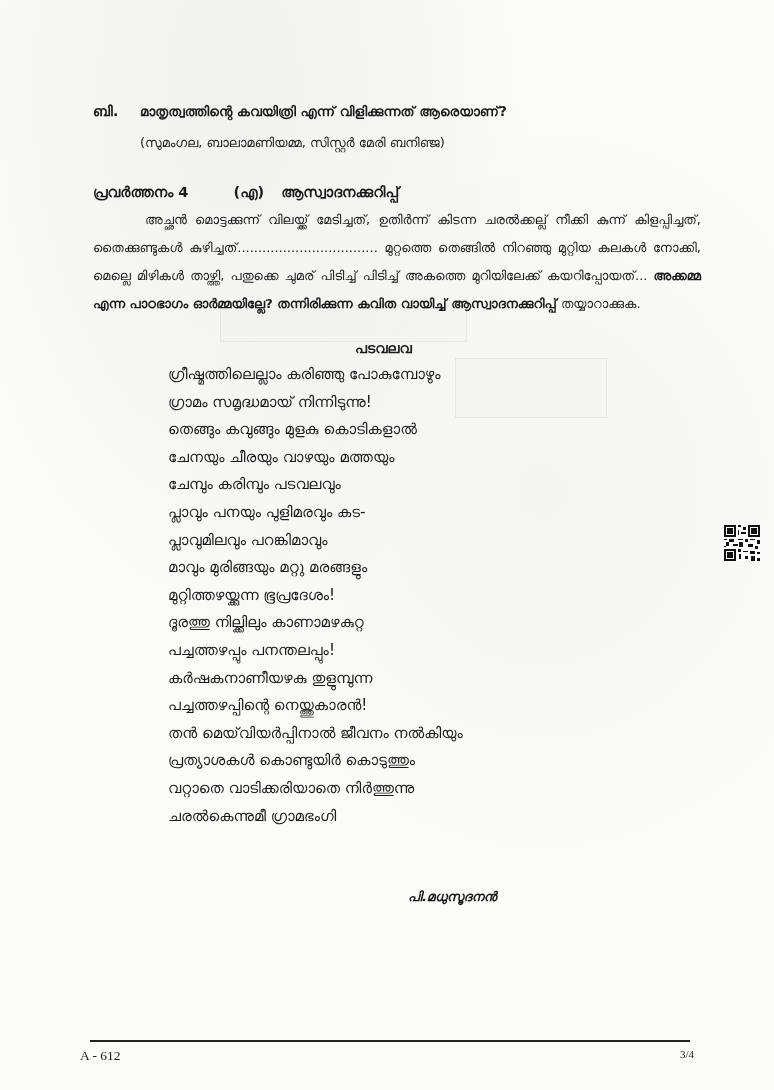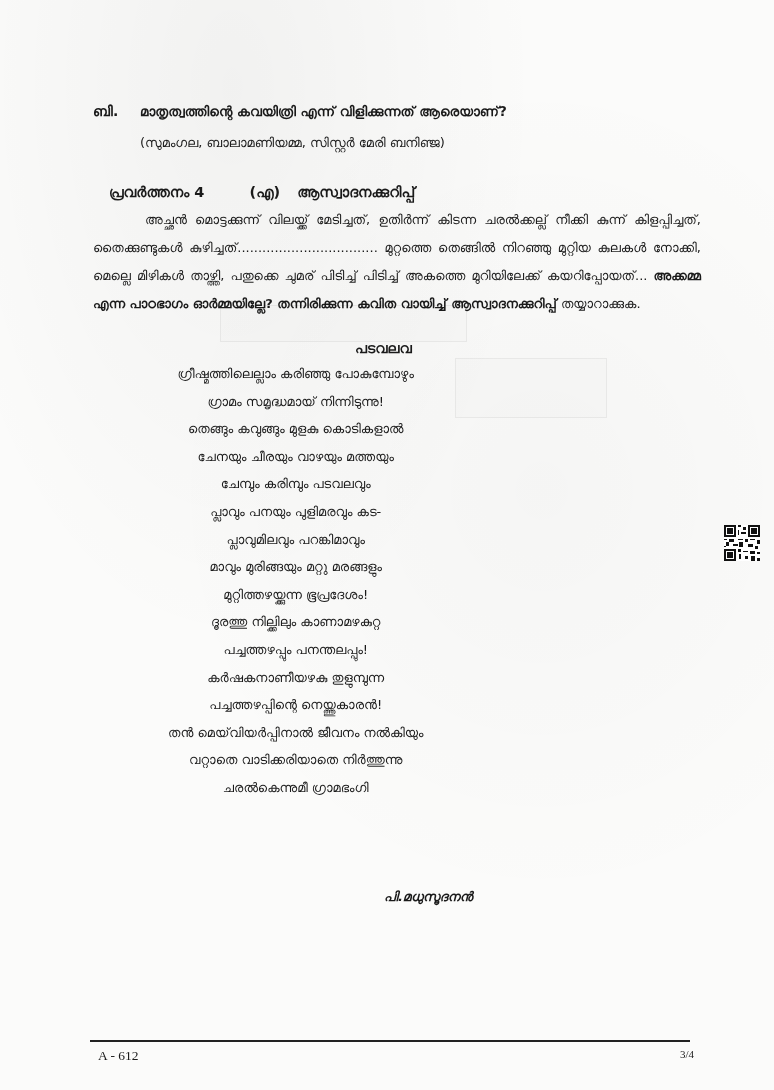--- a/index.html
+++ b/index.html
@@ -37,21 +37,21 @@
       white-space: nowrap;
     }
     .q-options {
       left: 140px; top: 135px;
       font-size: 13px;
       white-space: nowrap;
     }
 
     
     .act-heading {
-      left: 109px; top: 184px;
+      left: 93px; top: 184px;
       font-size: 14.5px; font-weight: bold;
       white-space: nowrap;
     }
     .act-heading .num { margin-right: 40px; }
     .act-heading .part { margin-right: 12px; }
 
     .para {
       left: 93px; top: 206px;
       width: 608px;
       font-size: 13px;
@@ -65,45 +65,44 @@
     .poem-title {
       left: 355px; top: 340px;
       font-size: 14px; font-weight: bold;
     }
     .poem {
       left: 168px; top: 364px;
       margin: 0; padding: 0;
       list-style: none;
     }
     .poem li {
-      font-size: 13px;
+      font-size: 15px;
       height: 27.6px;
       line-height: 20px;
       white-space: nowrap;
-      text-align: center;
     }
     .author {
-      left: 384px; top: 889px;
+      left: 408px; top: 889px;
       font-size: 13px; font-weight: bold; font-style: italic;
     }
 
     
     .qr {
       left: 724px; top: 525px;
       width: 36px; height: 36px;
     }
 
     
     .footer-rule {
       left: 90px; top: 1040px;
       width: 600px; height: 1.5px;
       background: #222;
     }
     .footer-code {
-      left: 98px; top: 1048px;
+      left: 80px; top: 1048px;
       font-family: "Liberation Serif", serif;
       font-size: 13.5px;
     }
     .footer-page {
       left: 680px; top: 1048px;
       font-family: "Liberation Serif", serif;
       font-size: 11px;
     }
 
     
@@ -143,20 +142,21 @@
     <li>ചേമ്പും കരിമ്പും പടവലവും</li>
     <li>പ്ലാവും പനയും പുളിമരവും കട-</li>
     <li>പ്ലാവുമിലവും പറങ്കിമാവും</li>
     <li>മാവും മുരിങ്ങയും മറ്റു മരങ്ങളും</li>
     <li>മുറ്റിത്തഴയ്ക്കുന്ന ഭൂപ്രദേശം!</li>
     <li>ദൂരത്തു നില്ക്കിലും കാണാമഴകുറ്റ</li>
     <li>പച്ചത്തഴപ്പും പനന്തലപ്പും!</li>
     <li>കർഷകനാണീയഴകു തുളുമ്പുന്ന</li>
     <li>പച്ചത്തഴപ്പിന്റെ നെയ്ത്തുകാരൻ!</li>
     <li>തൻ മെയ്‌വിയർപ്പിനാൽ ജീവനം നൽകിയും</li>
+    <li>പ്രത്യാശകൾ കൊണ്ടുയിർ കൊടുത്തും</li>
     <li>വറ്റാതെ വാടിക്കരിയാതെ നിർത്തുന്നു</li>
     <li>ചരൽകെന്നുമീ ഗ്രാമഭംഗി</li>
   </ul>
   <div class="abs author">പി.മധുസൂദനൻ</div>
 
   <div class="abs qr">
     <svg width="36" height="36" viewBox="0 0 21 21" shape-rendering="crispEdges">
       <rect width="21" height="21" fill="#fff"></rect>
       <g fill="#111">
         <rect x="0" y="0" width="7" height="1"></rect>

